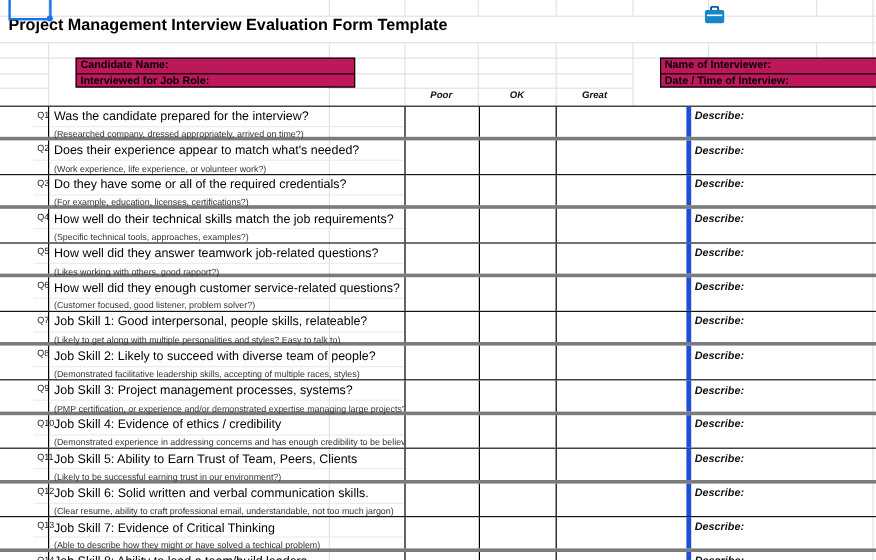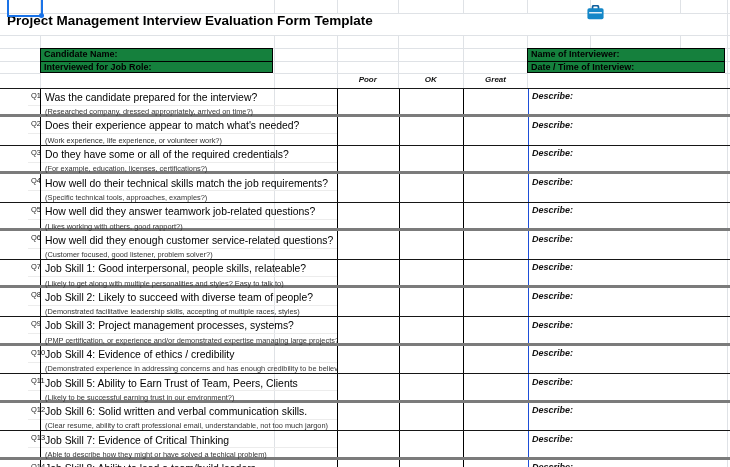--- a/index.html
+++ b/index.html
@@ -34,21 +34,21 @@
     position:absolute;left:587px;top:4px;height:17px;z-index:2;
     display:flex;align-items:center;gap:3px;
   }
   .logo-text{
     font-size:12.5px;font-weight:bold;color:#1487c8;
     letter-spacing:-0.2px;white-space:nowrap;
   }
   
   .field-box{
     position:absolute;top:48px;height:25px;z-index:2;
-    background:#15803d;border:1px solid #000;box-sizing:border-box;
+    background:#be185d;border:1px solid #000;box-sizing:border-box;margin-left:23px;
   }
   .cand-box{left:40px;width:233px;}
   .int-box{left:527px;width:198px;}
   .field-row{
     height:11.5px;line-height:11.5px;padding-left:3px;
     font-size:9px;font-weight:bold;color:#000;white-space:nowrap;
   }
   .field-row + .field-row{border-top:1px solid #000;}
   
   .rating-headers{
@@ -85,21 +85,21 @@
     height:17.2px;box-sizing:border-box;border-bottom:1px solid #ececec;
     font-size:10.4px;color:#000;padding:3.4px 0 0 4px;white-space:nowrap;overflow:hidden;
   }
   .q-detail{
     font-size:7.4px;color:#333;padding:1.6px 0 0 4px;white-space:nowrap;overflow:hidden;
   }
   .col-rate{box-sizing:border-box;border-left:1px solid #000;}
   .col-rate.poor{width:61.5px;}
   .col-rate.ok{width:64.5px;}
   .col-rate.great{width:65px;}
-  .col-desc{flex:1;box-sizing:border-box;border-left:1px solid #1d4ed8;}
+  .col-desc{flex:1;box-sizing:border-box;border-left:4px solid #1d4ed8;margin-left:44px;}
   .desc-label{
     font-size:9px;font-style:italic;font-weight:bold;color:#111;
     padding:2.5px 0 0 3px;white-space:nowrap;
   }
 </style>
 </head>
 <body>
 
 <div>
   <div class="gl glh" style="left:0;top:13px;width:730px;"></div>

